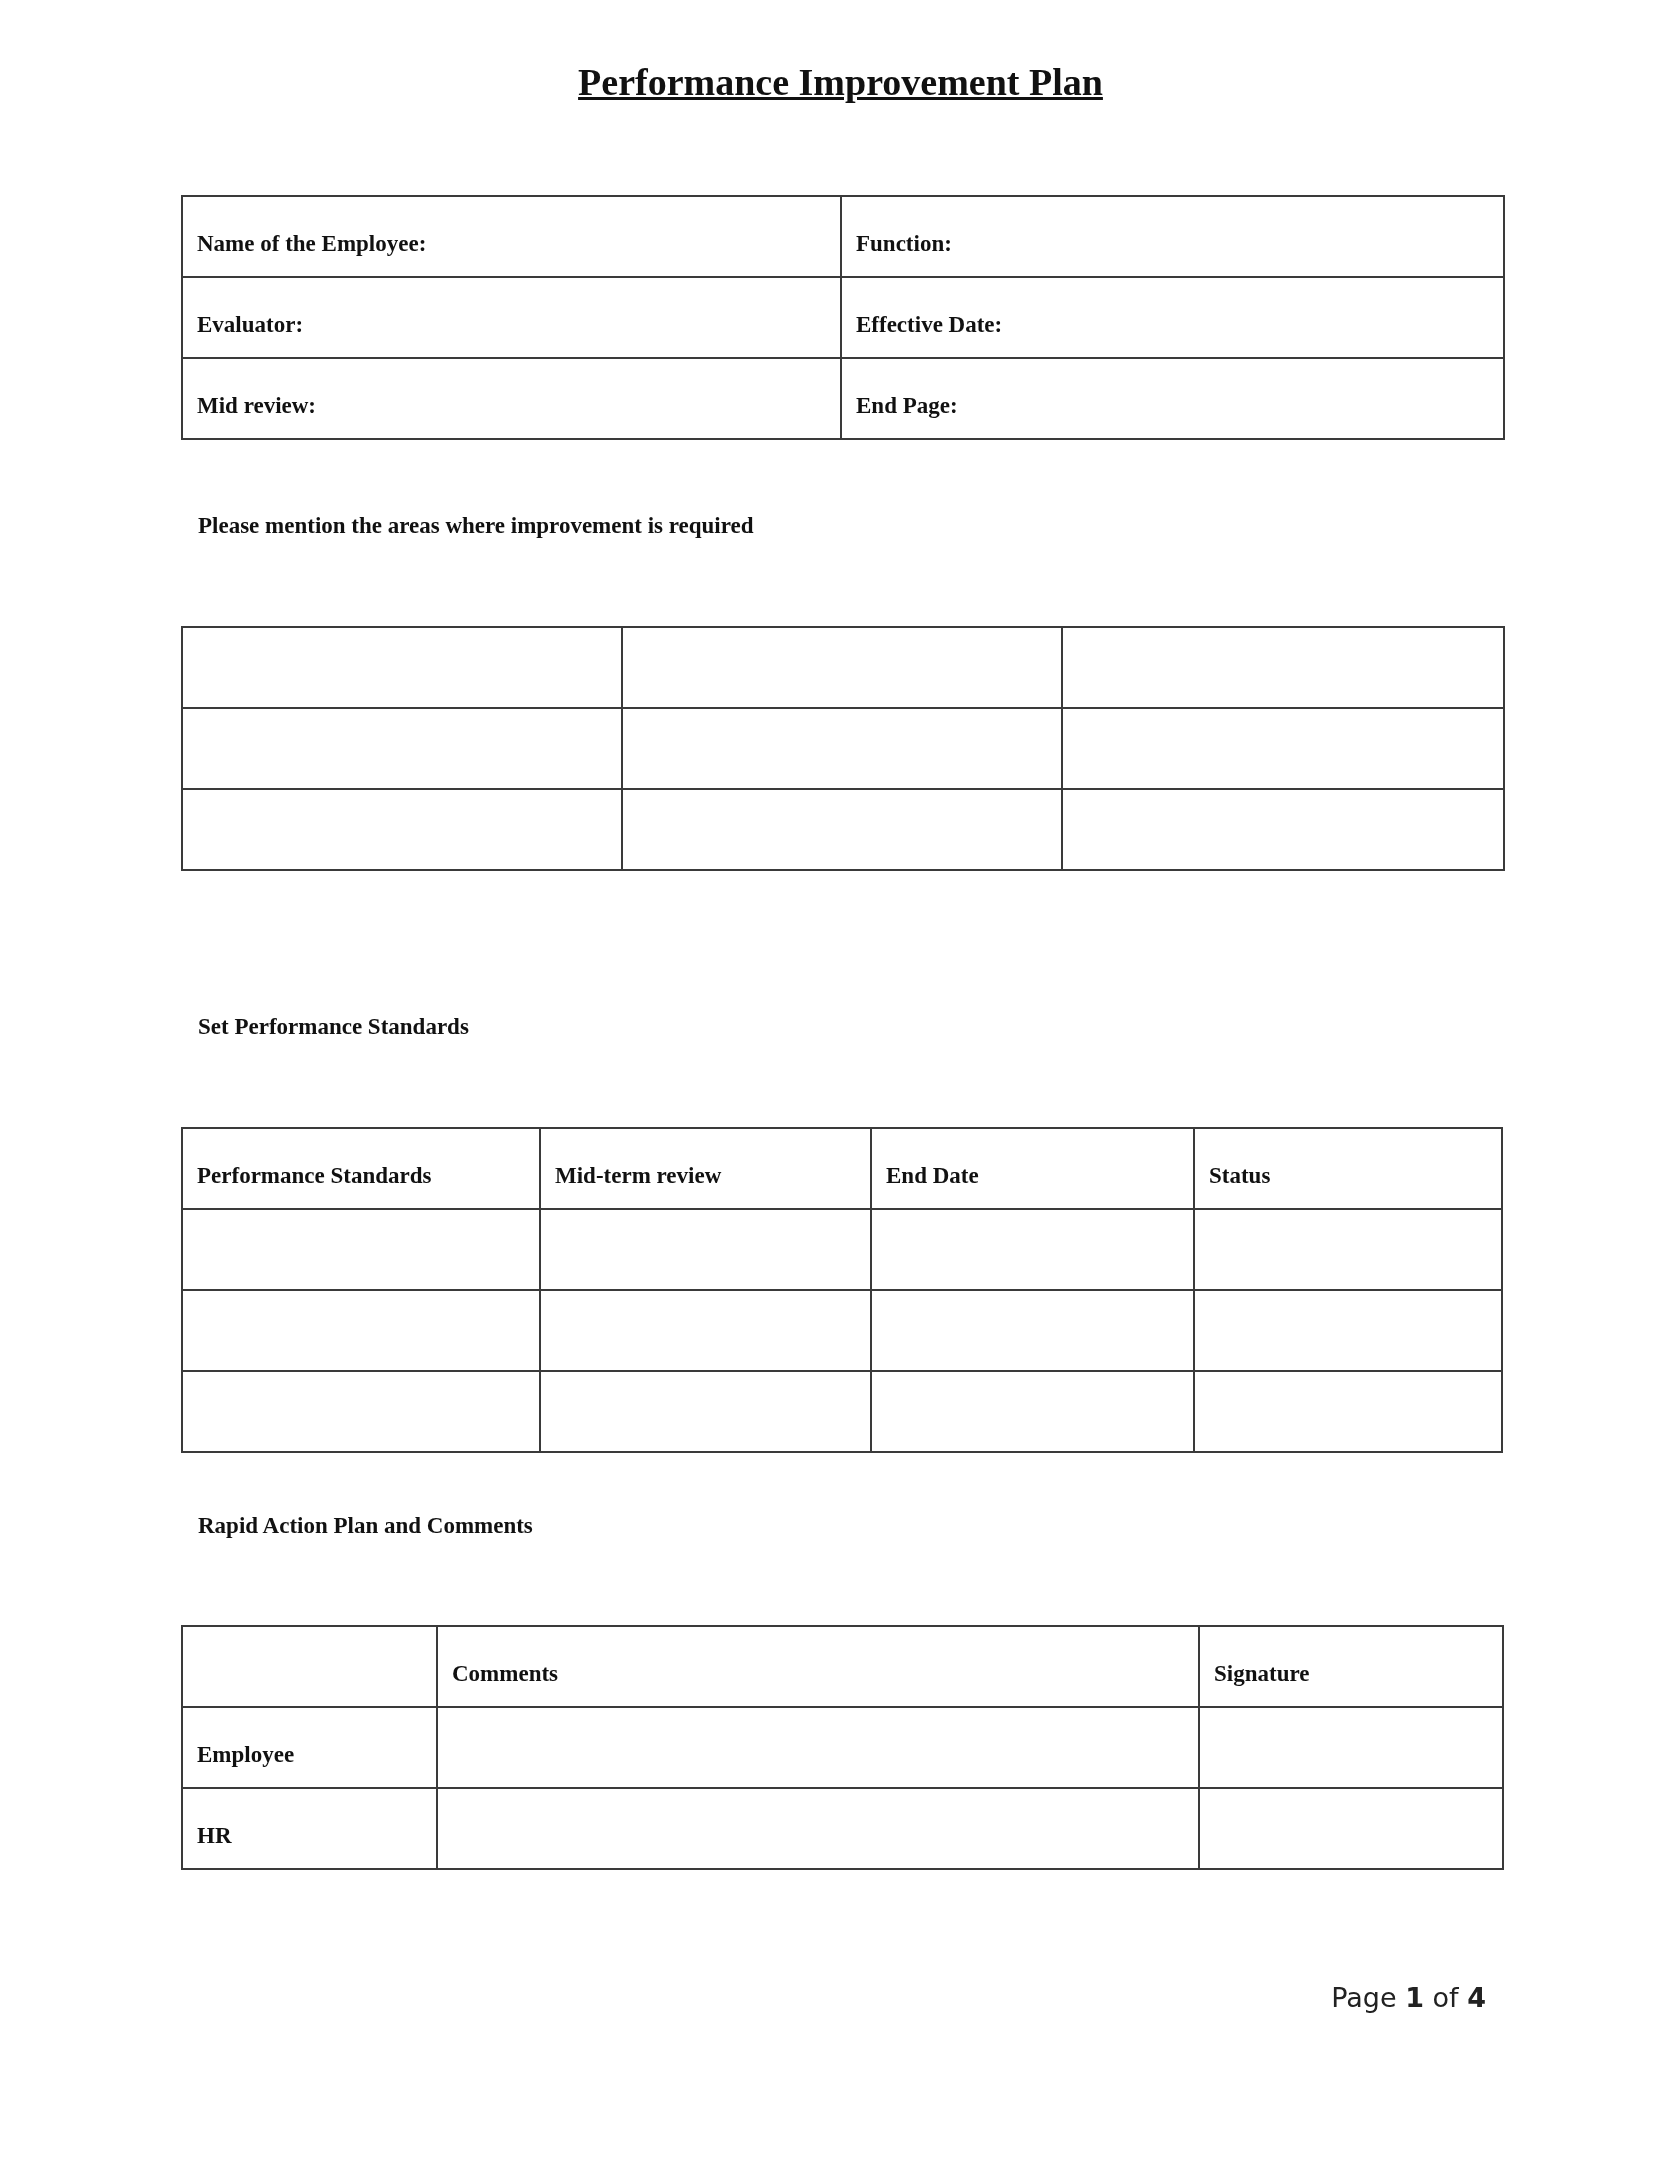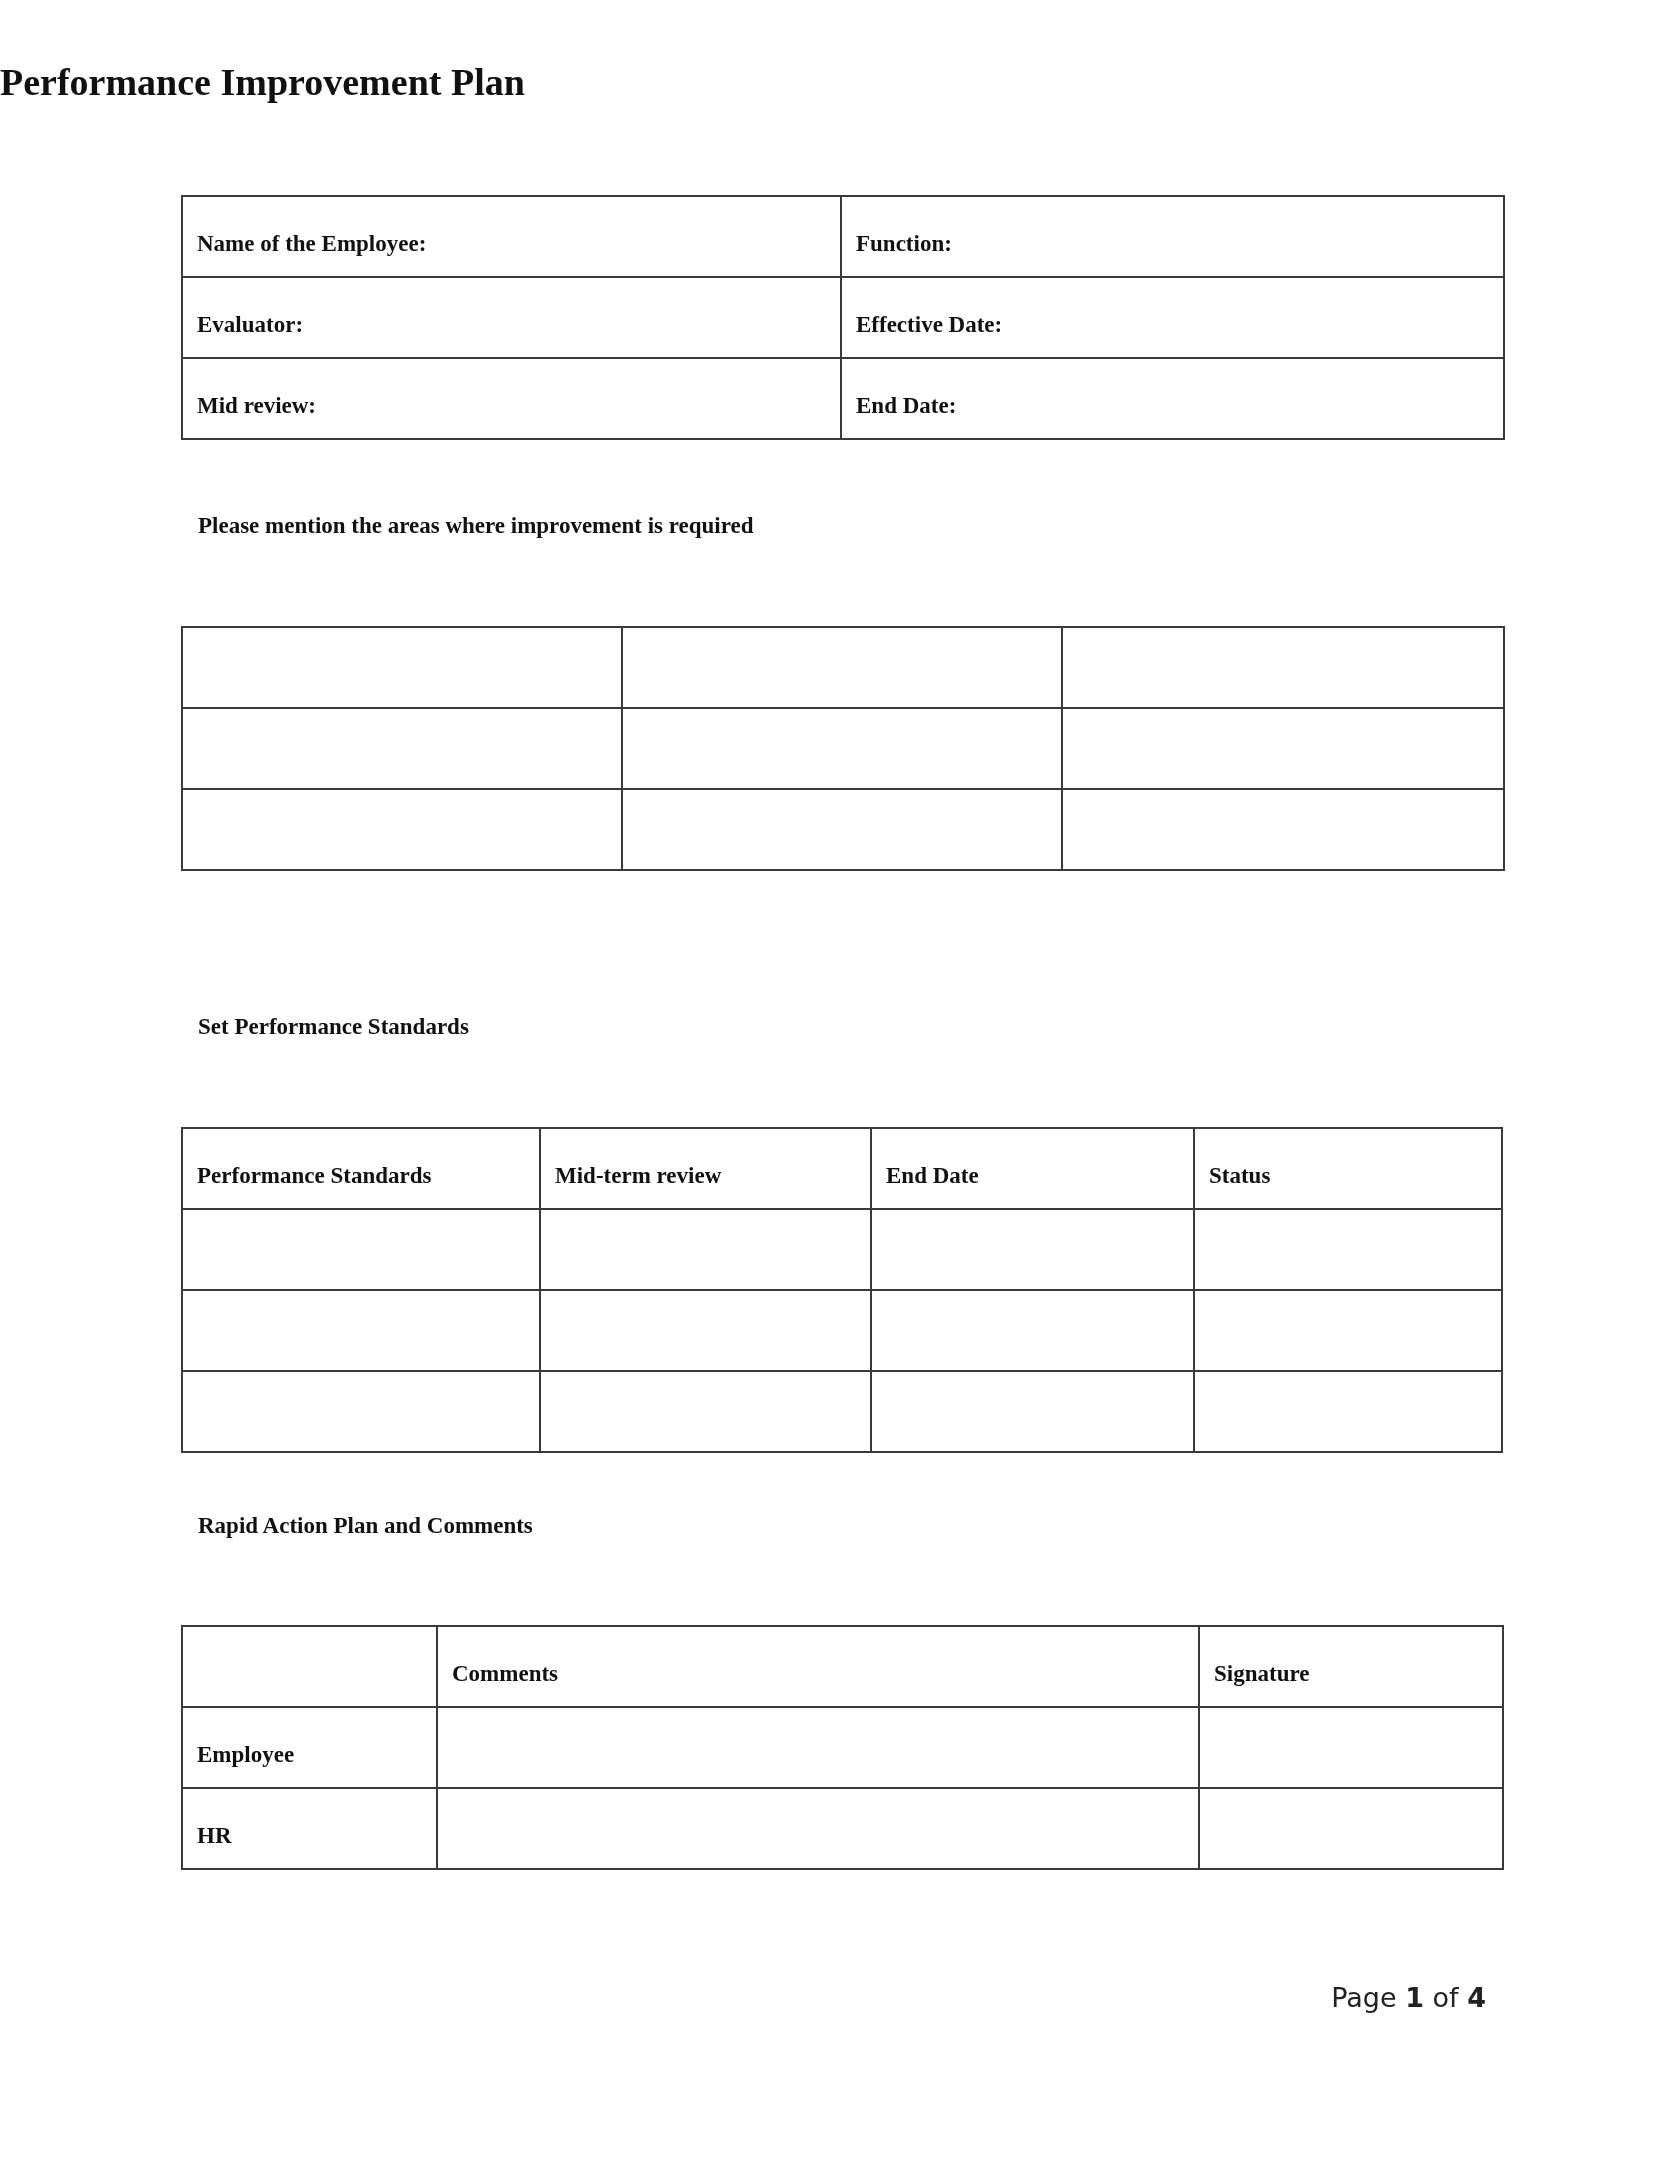--- a/index.html
+++ b/index.html
@@ -1,17 +1,17 @@
 <!DOCTYPE html>
 <html><head>
 <meta charset="utf-8">
 <style>
   html, body { margin: 0; padding: 0; background: #ffffff; }
   body { width: 1681px; height: 2175px; position: relative; overflow: hidden; font-family: "Liberation Serif", "DejaVu Serif", serif; color: #111; }
-  .title { position: absolute; left: 0; width: 1681px; top: 60px; font-size: 38px; font-weight: bold; }
+  .title { position: absolute; left: 0; width: 1681px; top: 60px; text-align: center; font-size: 38px; font-weight: bold; text-decoration: underline; }
   .section-heading { position: absolute; left: 198px; font-size: 23px; font-weight: bold; }
   table.grid { position: absolute; left: 181px; width: 1321px; border-collapse: collapse; table-layout: fixed; }
   table.grid td { border: 2px solid #3a3a3a; height: 65px; padding: 14px 0 0 14px; font-size: 23px; font-weight: bold; vertical-align: middle; }
   .page-num { position: absolute; top: 1982px; right: 195px; font-family: "DejaVu Sans", "Liberation Sans", sans-serif; font-size: 27px; color: #222; }
   .page-num b { font-weight: bold; }
 </style>
 </head>
 <body>
 
 <div class="title">Performance Improvement Plan</div>
@@ -25,21 +25,21 @@
       <tr>
     <td>Name of the Employee:</td>
     <td>Function:</td>
   </tr>
   <tr>
     <td>Evaluator:</td>
     <td>Effective Date:</td>
   </tr>
   <tr>
     <td>Mid review:</td>
-    <td>End Date:</td>
+    <td>End Page:</td>
   </tr>
 </tbody>
   </table>
 
 <div class="section-heading" style="top:513px;">Please mention the areas where improvement is required</div>
 
 <table class="grid" style="top:626px;">
   <colgroup>
       <col style="width:440px">
       <col style="width:440px">

